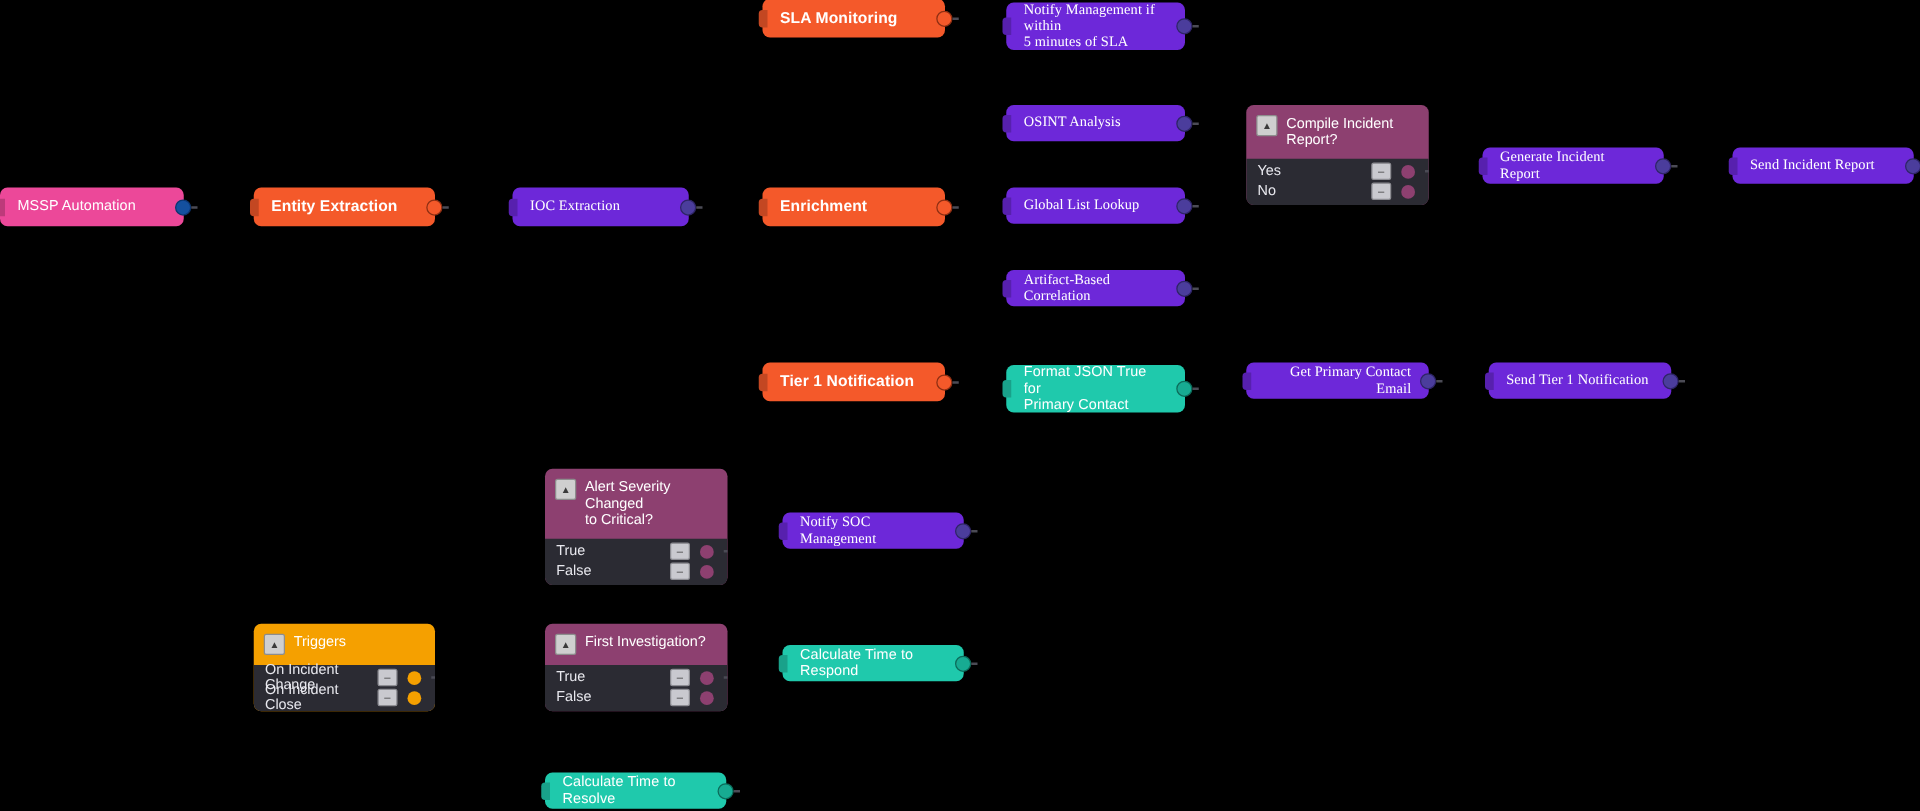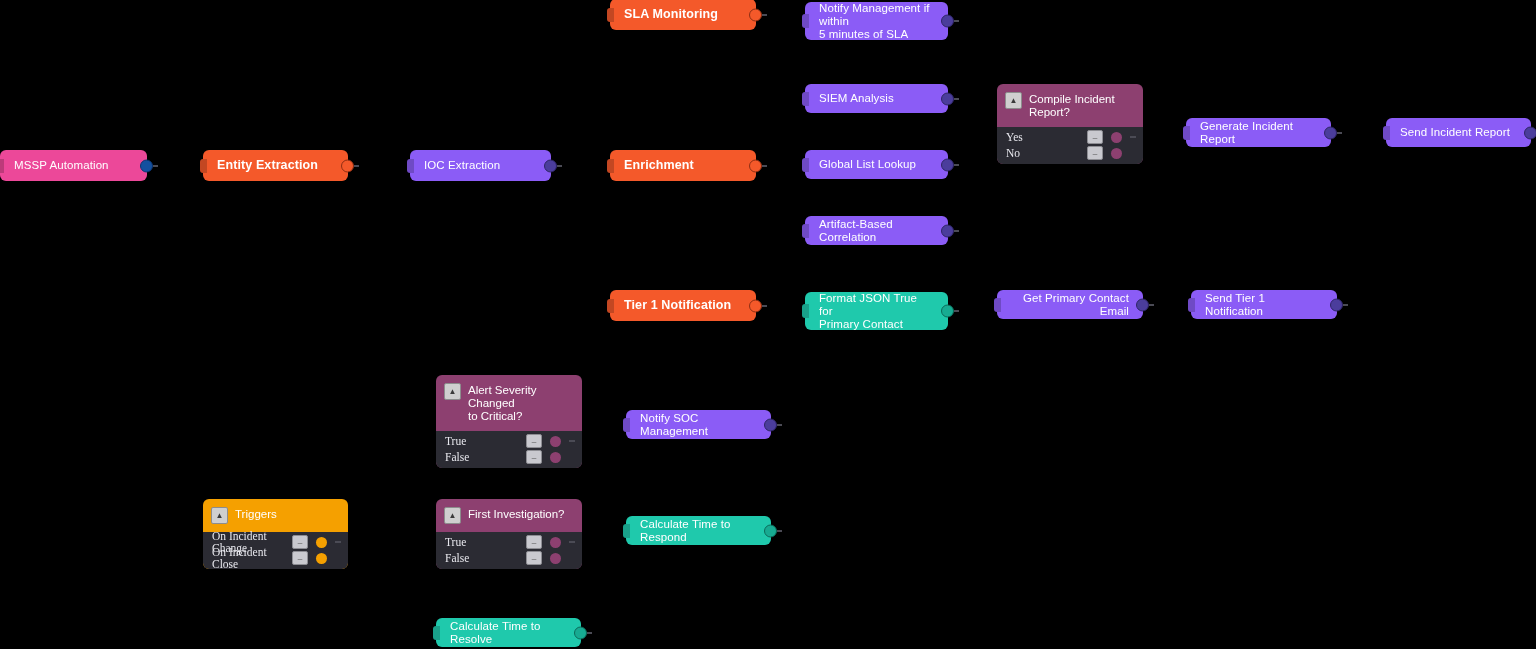--- a/index.html
+++ b/index.html
@@ -67,21 +67,21 @@
     height: 2px;
     transform: translateY(-50%);
     background: #4b4b55;
   }
 
   
   .c-blue    { background: #ec4899; }
   .c-blue    .sock-out { background: #14509f; border-color: #0c3570; }
   .c-orange  { background: #f4592a; }
   .c-orange  .sock-out { background: #f4592a; border-color: #8e2f13; }
-  .c-purple  { background: #8b5cf6; }
+  .c-purple  { background: #6d28d9; font-family: Liberation Serif, serif; }
   .c-purple  .sock-out { background: #4b3d9c; border-color: #2e2566; }
   .c-teal    { background: #1fc9ac; }
   .c-teal    .sock-out { background: #17ab92; border-color: #0c6b5a; }
 
   .bold { font-weight: bold; font-size: 12.5px; }
 
   
   .cnode {
     position: absolute;
     box-sizing: border-box;
@@ -106,21 +106,21 @@
     border-radius: 2px;
     background: #cfcfcf;
     border: 1px solid #8d8d8d;
     display: flex;
     align-items: center;
     justify-content: center;
     color: #3a3a3a;
     font-size: 8px;
     line-height: 1;
   }
-  .cnode .crows { background: #2b2b33; padding: 2px 12px 3px 0; font-family: Liberation Serif, serif; }
+  .cnode .crows { background: #2b2b33; padding: 2px 2px 3px 0; }
   .crow {
     position: relative;
     display: flex;
     align-items: center;
     height: 16px;
     padding: 0 0 0 9px;
     color: #e8e8ee;
     font-size: 11.5px;
   }
   .crow .rname { flex: 1; }
@@ -154,21 +154,21 @@
 <body>
 
 <div id="canvas">
     <div class="node c-blue" style="left: 0px; top: 150px; width: 147px; height: 31px;"><span class="sock-in"></span><span class="label">MSSP Automation</span><span class="sock-out"></span><span class="stub"></span></div>
     <div class="node c-orange" style="left: 203px; top: 150px; width: 145px; height: 31px;"><span class="sock-in"></span><span class="label bold">Entity Extraction</span><span class="sock-out"></span><span class="stub"></span></div>
     <div class="node c-purple" style="left: 410px; top: 150px; width: 141px; height: 31px;"><span class="sock-in"></span><span class="label">IOC Extraction</span><span class="sock-out"></span><span class="stub"></span></div>
     <div class="node c-orange" style="left: 610px; top: -1px; width: 146px; height: 31px;"><span class="sock-in"></span><span class="label bold">SLA Monitoring</span><span class="sock-out"></span><span class="stub"></span></div>
     <div class="node c-purple" style="left: 805px; top: 2px; width: 143px; height: 38px;"><span class="sock-in"></span><span class="label">Notify Management if within
 5 minutes of SLA</span><span class="sock-out"></span><span class="stub"></span></div>
     <div class="node c-orange" style="left: 610px; top: 150px; width: 146px; height: 31px;"><span class="sock-in"></span><span class="label bold">Enrichment</span><span class="sock-out"></span><span class="stub"></span></div>
-    <div class="node c-purple" style="left: 805px; top: 84px; width: 143px; height: 29px;"><span class="sock-in"></span><span class="label">SIEM Analysis</span><span class="sock-out"></span><span class="stub"></span></div>
+    <div class="node c-purple" style="left: 805px; top: 84px; width: 143px; height: 29px;"><span class="sock-in"></span><span class="label">OSINT Analysis</span><span class="sock-out"></span><span class="stub"></span></div>
     <div class="node c-purple" style="left: 805px; top: 150px; width: 143px; height: 29px;"><span class="sock-in"></span><span class="label">Global List Lookup</span><span class="sock-out"></span><span class="stub"></span></div>
     <div class="node c-purple" style="left: 805px; top: 216px; width: 143px; height: 29px;"><span class="sock-in"></span><span class="label">Artifact-Based Correlation</span><span class="sock-out"></span><span class="stub"></span></div>
     <div class="node c-purple" style="left: 1186px; top: 118px; width: 145px; height: 29px;"><span class="sock-in"></span><span class="label">Generate Incident Report</span><span class="sock-out"></span><span class="stub"></span></div>
     <div class="node c-purple" style="left: 1386px; top: 118px; width: 145px; height: 29px;"><span class="sock-in"></span><span class="label">Send Incident Report</span><span class="sock-out"></span></div>
     <div class="node c-orange" style="left: 610px; top: 290px; width: 146px; height: 31px;"><span class="sock-in"></span><span class="label bold">Tier 1 Notification</span><span class="sock-out"></span><span class="stub"></span></div>
     <div class="node c-teal" style="left: 805px; top: 292px; width: 143px; height: 38px;"><span class="sock-in"></span><span class="label">Format JSON True for
 Primary Contact</span><span class="sock-out"></span><span class="stub"></span></div>
     <div class="node c-purple" style="left: 997px; top: 290px; width: 146px; height: 29px; text-align: right;"><span class="sock-in"></span><span class="label">Get Primary Contact Email</span><span class="sock-out"></span><span class="stub"></span></div>
     <div class="node c-purple" style="left: 1191px; top: 290px; width: 146px; height: 29px;"><span class="sock-in"></span><span class="label">Send Tier 1 Notification</span><span class="sock-out"></span><span class="stub"></span></div>
     <div class="node c-purple" style="left: 626px; top: 410px; width: 145px; height: 29px;"><span class="sock-in"></span><span class="label">Notify SOC Management</span><span class="sock-out"></span><span class="stub"></span></div>

